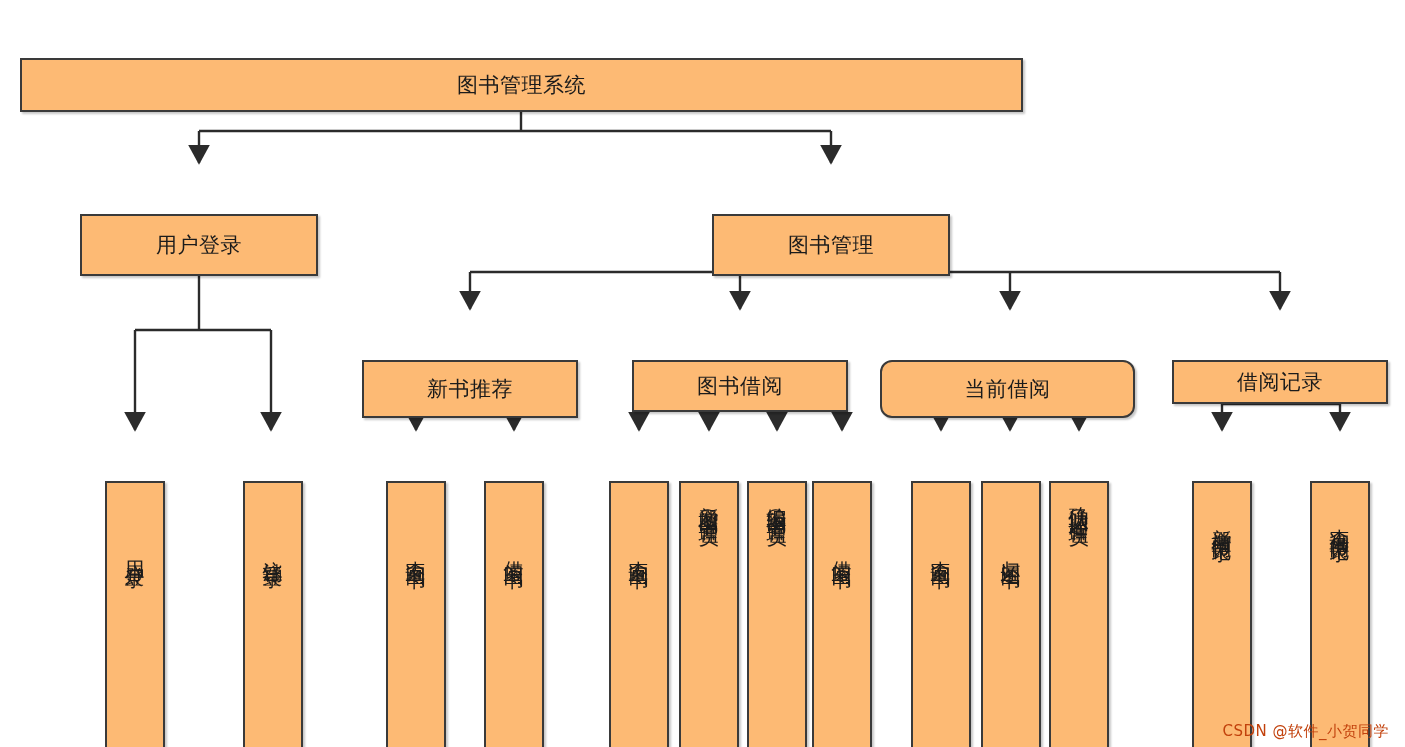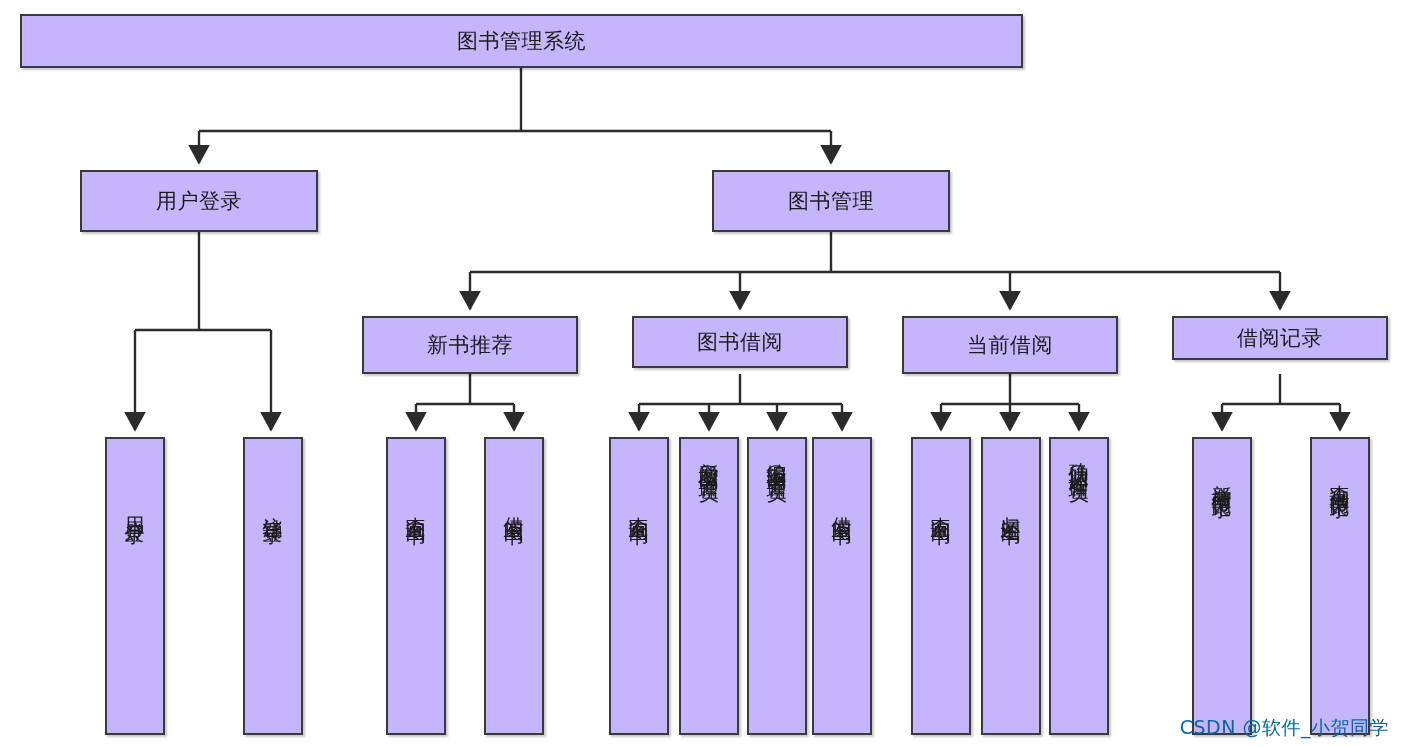--- a/index.html
+++ b/index.html
@@ -22,26 +22,27 @@
     position: absolute;
     left: 0;
     top: 0;
     width: 1405px;
     height: 747px;
     pointer-events: none;
   }
   .node {
     position: absolute;
     box-sizing: border-box;
-    background: #c4b5fd;
+    background: #fdba74;
     border: 2px solid #3a3a3a;
     display: flex;
     align-items: center;
     justify-content: center;
     box-shadow: 2px 2px 2px rgba(0,0,0,0.22);
+    margin-top: 44px;
   }
   .node .label {
     color: #1b1b1b;
     font-size: 21px;
     line-height: 1.18;
     letter-spacing: 0.5px;
     white-space: nowrap;
   }
   .node.leaf {
     align-items: flex-start;
@@ -55,22 +56,22 @@
     letter-spacing: 3px;
     line-height: 1.1;
     white-space: nowrap;
   }
   .node.leaf.pad-top { padding-top: 62px; }
   .node.leaf.pad-mid { padding-top: 30px; }
   .watermark {
     position: absolute;
     right: 16px;
     bottom: 6px;
-    color: #0369a1;
-    font-size: 19px;
+    color: #c2410c;
+    font-size: 15px;
     letter-spacing: 0.5px;
     white-space: nowrap;
     user-select: none;
   }
 </style>
 </head>
 <body>
 
 <div id="canvas">
 
@@ -134,21 +135,21 @@
   <div class="node" style="left:712px; top:170px; width:238px; height:62px;">
     <span class="label">图书管理</span>
   </div>
 
   <div class="node" style="left:362px; top:316px; width:216px; height:58px;">
     <span class="label">新书推荐</span>
   </div>
   <div class="node" style="left:632px; top:316px; width:216px; height:52px;">
     <span class="label">图书借阅</span>
   </div>
-  <div class="node" style="left:902px; top:316px; width:216px; height:58px;">
+  <div class="node" style="left:880px; top:316px; width:255px; height:58px;border-radius:12px;">
     <span class="label">当前借阅</span>
   </div>
   <div class="node" style="left:1172px; top:316px; width:216px; height:44px;">
     <span class="label">借阅记录</span>
   </div>
 
   <div class="node leaf pad-top" style="left:105px; top:437px; width:60px; height:298px;">
     <span class="label">用户登录</span>
   </div>
   <div class="node leaf pad-top" style="left:243px; top:437px; width:60px; height:298px;">

